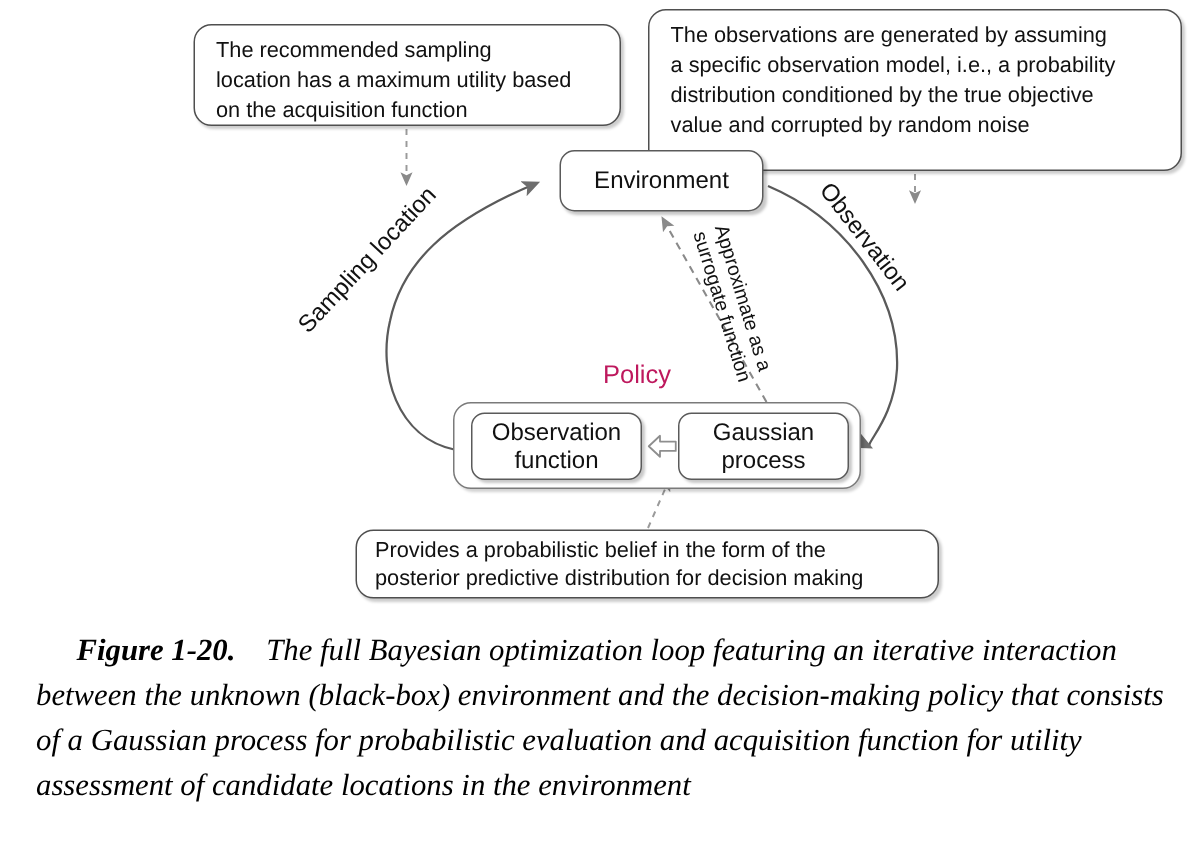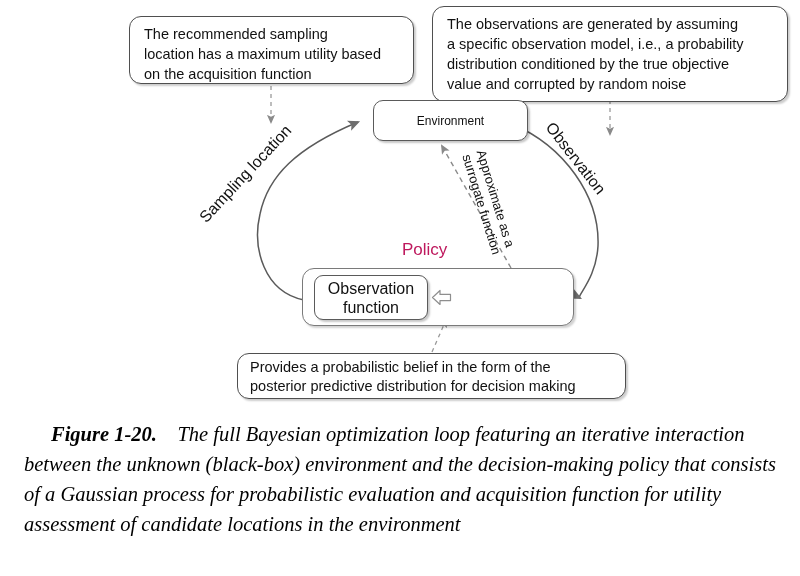--- a/index.html
+++ b/index.html
@@ -57,31 +57,31 @@
     line-height: 20px;
     padding: 7px 12px 7px 14px;
     box-shadow: 2px 2px 2px rgba(0,0,0,0.20);
     white-space: pre-line;
   }
 
   #callout-sampling {
     left: 101px;  top: 16px;  width: 285px;  height: 68px;
   }
   #callout-observation {
-    left: 404px;  top: 6px;   width: 356px;  height: 96px;
+    left: 404px;  top: 6px;   width: 356px;  height: 108px;
   }
   #callout-posterior {
     left: 209px;  top: 353px; width: 389px;  height: 46px;
     line-height: 19px;
     padding: 4px 10px 20px 12px;
   }
 
   #node-environment {
-    left: 345px; top: 100px; width: 155px; height: 41px;
-    font-size: 12px;
+    left: 345px; top: 100px; width: 136px; height: 41px;
+    font-size: 16px;
   }
 
   
   #node-policy-box {
     left: 274px; top: 268px; width: 272px; height: 58px;
     border-radius: 12px;
     border: 1px solid #7a7a7a;
     box-shadow: 2px 2px 2px rgba(0,0,0,0.18);
   }
   #node-acquisition {
@@ -204,20 +204,22 @@
 
     <div class="node" id="node-environment">Environment</div>
 
     <div class="node" id="node-policy-box"></div>
 
     <div id="label-policy">Policy</div>
 
     <div class="node" id="node-acquisition">Observation
 function</div>
 
+    <div class="node" id="node-gaussian">Gaussian
+process</div>
 
     <svg id="arrow-gp-to-af" viewBox="0 0 21 19">
       <path d="M1.5,9.5 L9,2.5 L9,6.4 L19.5,6.4 L19.5,12.6 L9,12.6 L9,16.5 Z" fill="#ffffff" stroke="#8e8e8e" stroke-width="1.2" stroke-linejoin="round"></path>
     </svg>
 
     <div class="edge-label" id="label-sampling-location">Sampling location</div>
 
     <div class="edge-label" id="label-observation">Observation</div>
 
     <div class="edge-label" id="label-approximate">Approximate as a

